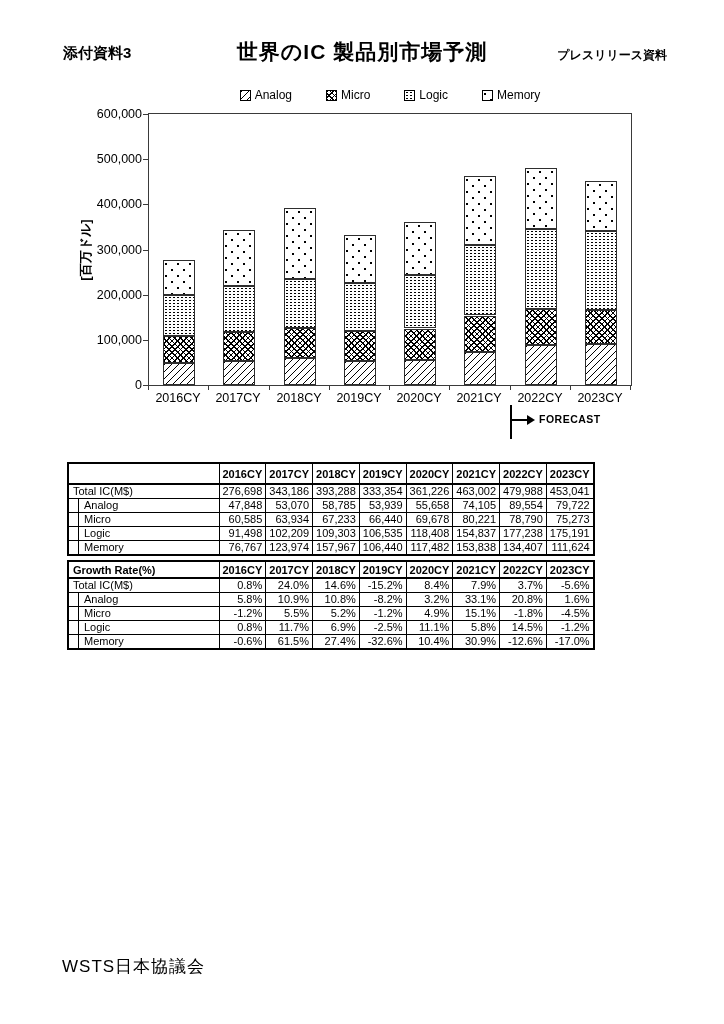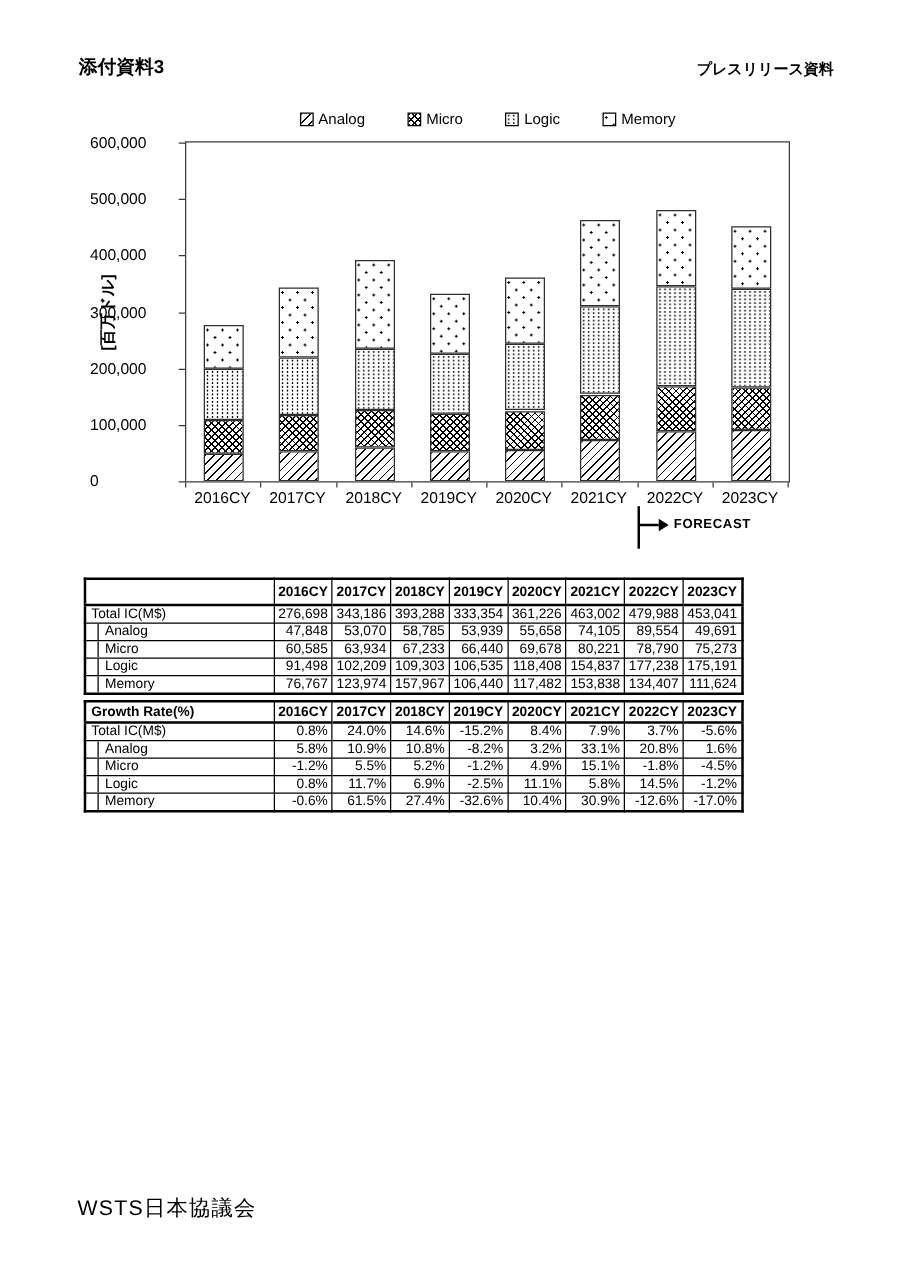--- a/index.html
+++ b/index.html
@@ -14,21 +14,21 @@
   .press-label{position:absolute;right:57px;top:47px;font-size:12px;font-weight:bold;}
   
   .legend{position:absolute;left:148px;top:88px;width:484px;display:flex;justify-content:center;gap:34px;}
   .legend-item{display:flex;align-items:center;gap:4px;font-size:12px;}
   .swatch{width:9px;height:9px;border:1px solid #000;display:inline-block;}
   .ylabel{position:absolute;left:86px;top:250px;transform:translate(-50%,-50%) rotate(-90deg);
           font-size:13px;font-weight:bold;white-space:nowrap;}
   .plot{position:absolute;left:148px;top:113px;width:484px;height:273px;
         border:1px solid #3a3a3a;box-sizing:border-box;}
   .plot-inner{position:absolute;left:0;top:0;right:0;bottom:0;}
-  .ytick-label{position:absolute;right:582px;width:70px;text-align:left;font-size:12.5px;height:14px;line-height:14px;}
+  .ytick-label{position:absolute;right:582px;width:70px;text-align:right;font-size:12.5px;height:14px;line-height:14px;}
   .ytick-mark{position:absolute;width:5px;height:1px;background:#3a3a3a;}
   .xtick-mark{position:absolute;width:1px;height:4px;background:#3a3a3a;top:386px;}
   .xtick-label{position:absolute;top:391px;width:80px;text-align:center;font-size:12.5px;}
   .bar-seg{position:absolute;left:0;right:0;border:1px solid #2e2e2e;box-sizing:border-box;}
   .bar{position:absolute;bottom:0;width:32px;}
   
   .pat-diagonal{background-color:#fff;
     background-image:repeating-linear-gradient(135deg,#000 0,#000 1px,rgba(0,0,0,0) 1px,rgba(0,0,0,0) 5px);}
   .pat-cross{background-color:#fff;
     background-image:repeating-linear-gradient(45deg,#000 0,#000 1px,rgba(0,0,0,0) 1px,rgba(0,0,0,0) 4px),
@@ -63,20 +63,21 @@
   #table-growth tbody td{height:13px;line-height:13px;}
   
   .footer-text{position:absolute;left:62px;top:955px;font-size:17px;letter-spacing:1px;}
 </style>
 </head>
 <body>
 
 <div class="page">
 
   <div class="doc-number">添付資料3</div>
+  <div class="page-title">世界のIC  製品別市場予測</div>
   <div class="press-label">プレスリリース資料</div>
 
   <div id="legend" class="legend">
       <div class="legend-item">
         <span class="swatch pat-diagonal"></span>
         <span>Analog</span>
       </div>
       <div class="legend-item">
         <span class="swatch pat-cross"></span>
         <span>Micro</span>
@@ -227,21 +228,21 @@
           <td class="lbl">
             <span class="lblwrap indent">Analog</span>
           </td>
           <td class="num">47,848</td>
           <td class="num">53,070</td>
           <td class="num">58,785</td>
           <td class="num">53,939</td>
           <td class="num">55,658</td>
           <td class="num">74,105</td>
           <td class="num">89,554</td>
-          <td class="num">49,691</td>
+          <td class="num">79,722</td>
         </tr>
         <tr>
           <td class="lbl">
             <span class="lblwrap indent">Micro</span>
           </td>
           <td class="num">60,585</td>
           <td class="num">63,934</td>
           <td class="num">67,233</td>
           <td class="num">66,440</td>
           <td class="num">69,678</td>

